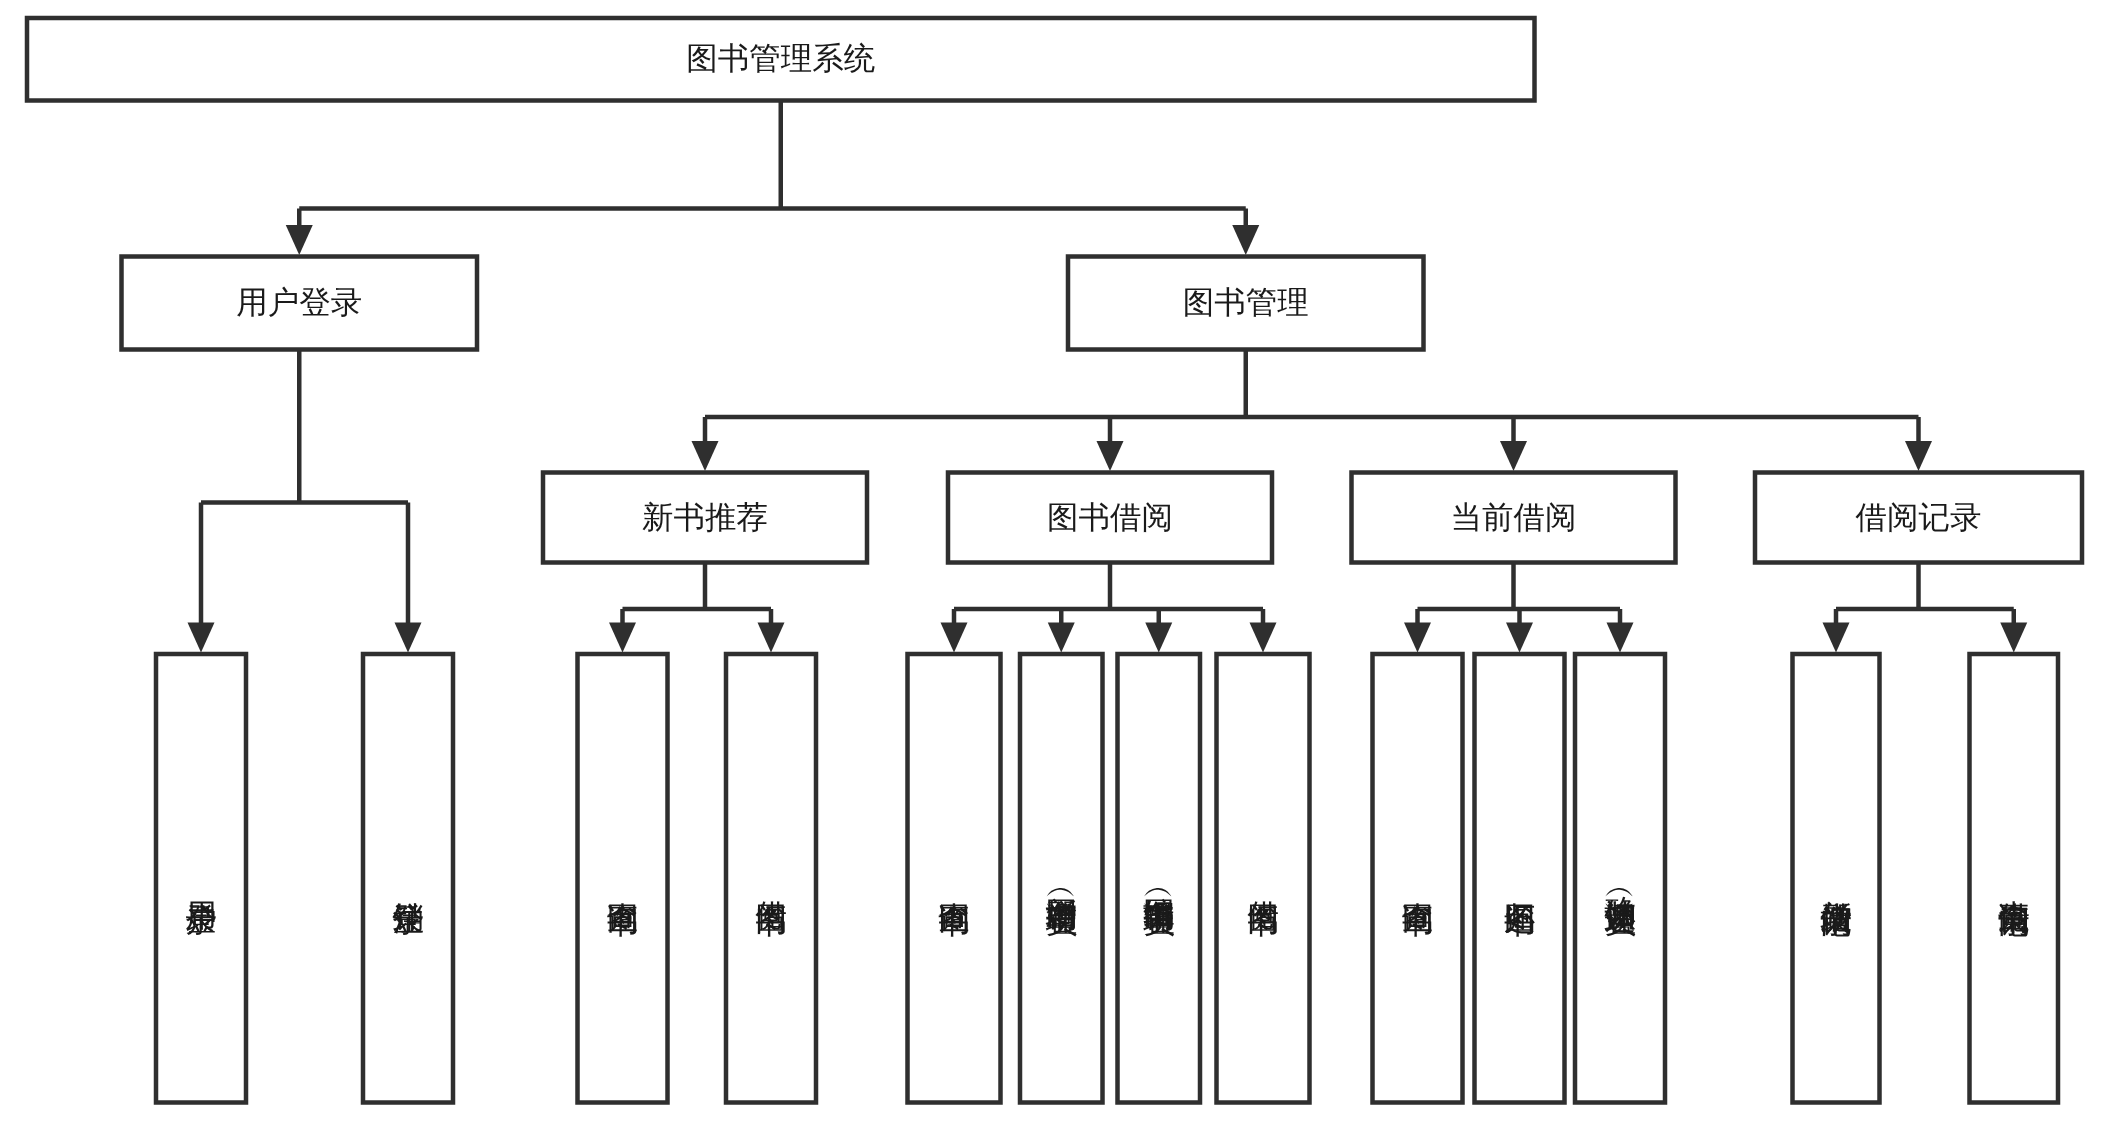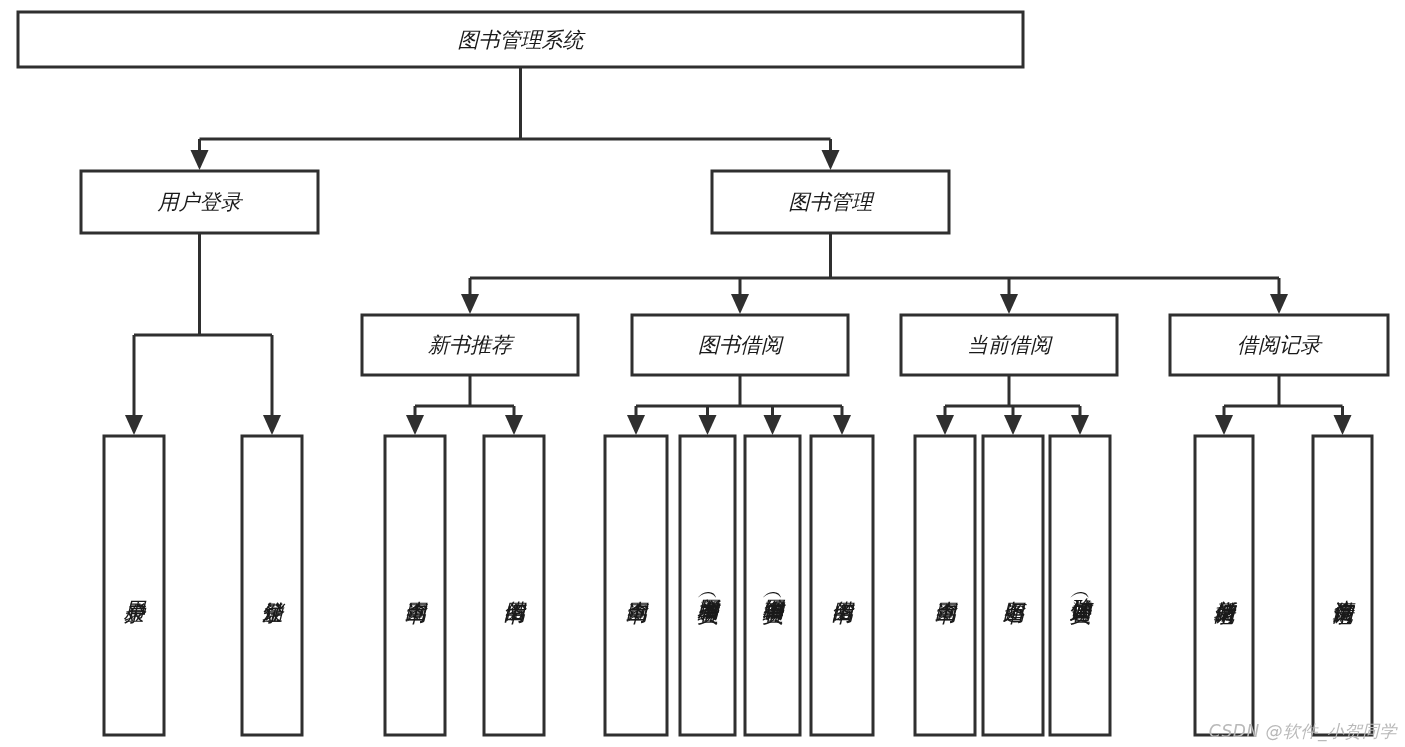--- a/index.html
+++ b/index.html
@@ -11,21 +11,20 @@
     width: 1405px;
     height: 747px;
     font-family: "DejaVu Sans", "Liberation Sans", sans-serif;
     overflow: hidden;
   }
   #diagram-root {
     position: relative;
     width: 1405px;
     height: 747px;
     background: #ffffff;
-    font-style: italic;
   }
   svg.diagram-canvas {
     position: absolute;
     top: 0;
     left: 0;
     width: 1405px;
     height: 747px;
   }
   .node-box {
     fill: #ffffff;
@@ -178,15 +177,14 @@
       <div class="node-label-v" style="left: 680px; top: 436px; width: 55px; height: 299px;">新增图书（管理员）</div>
       <div class="node-label-v" style="left: 745px; top: 436px; width: 55px; height: 299px;">编辑图书（管理员）</div>
       <div class="node-label-v" style="left: 811px; top: 436px; width: 62px; height: 299px;">借阅图书</div>
       <div class="node-label-v" style="left: 915px; top: 436px; width: 60px; height: 299px;">查询图书</div>
       <div class="node-label-v" style="left: 983px; top: 436px; width: 60px; height: 299px;">归还图书</div>
       <div class="node-label-v" style="left: 1050px; top: 436px; width: 60px; height: 299px;">确认归还（管理员）</div>
       <div class="node-label-v" style="left: 1195px; top: 436px; width: 58px; height: 299px;">新增借阅记录</div>
       <div class="node-label-v" style="left: 1313px; top: 436px; width: 59px; height: 299px;">查询借阅记录</div>
     </div>
 
-  <div class="watermark">CSDN @软件_小贺同学</div>
 
 </div>
 
 </body></html>

